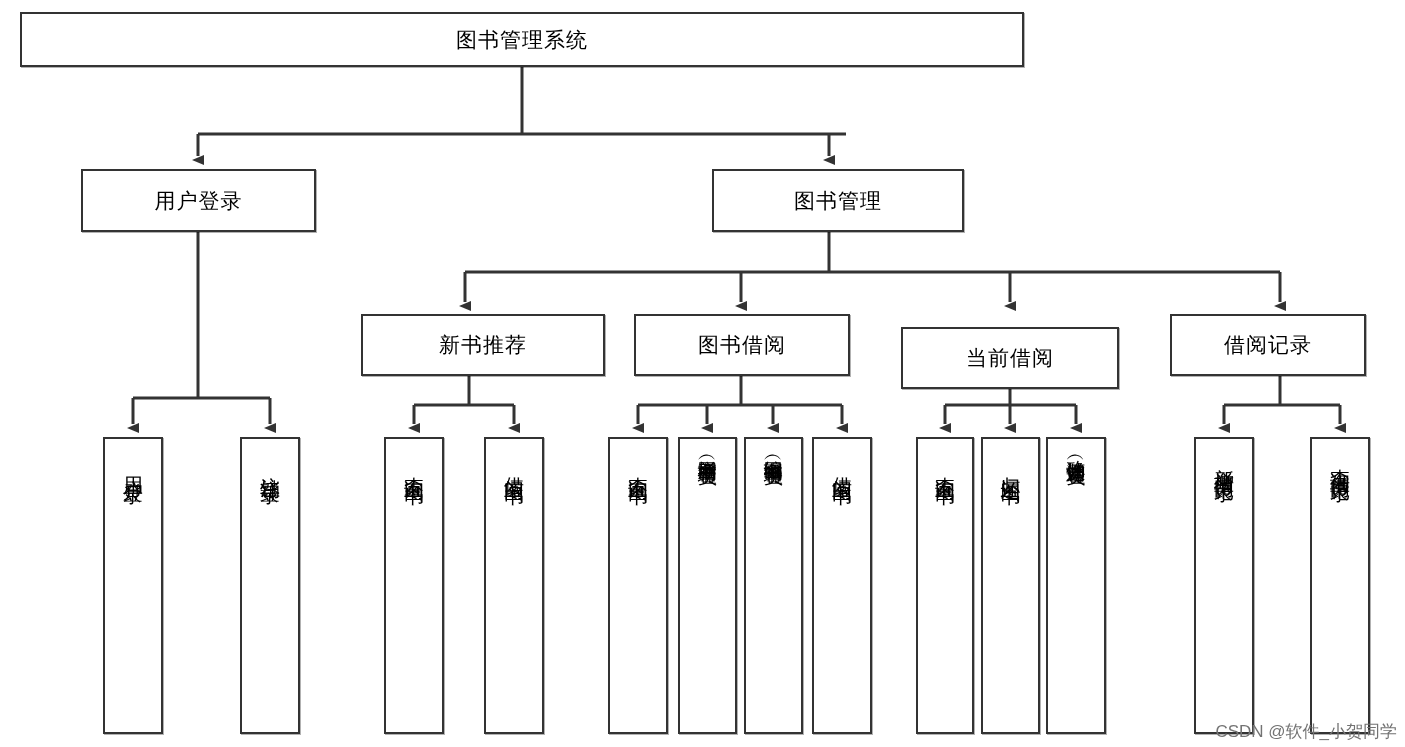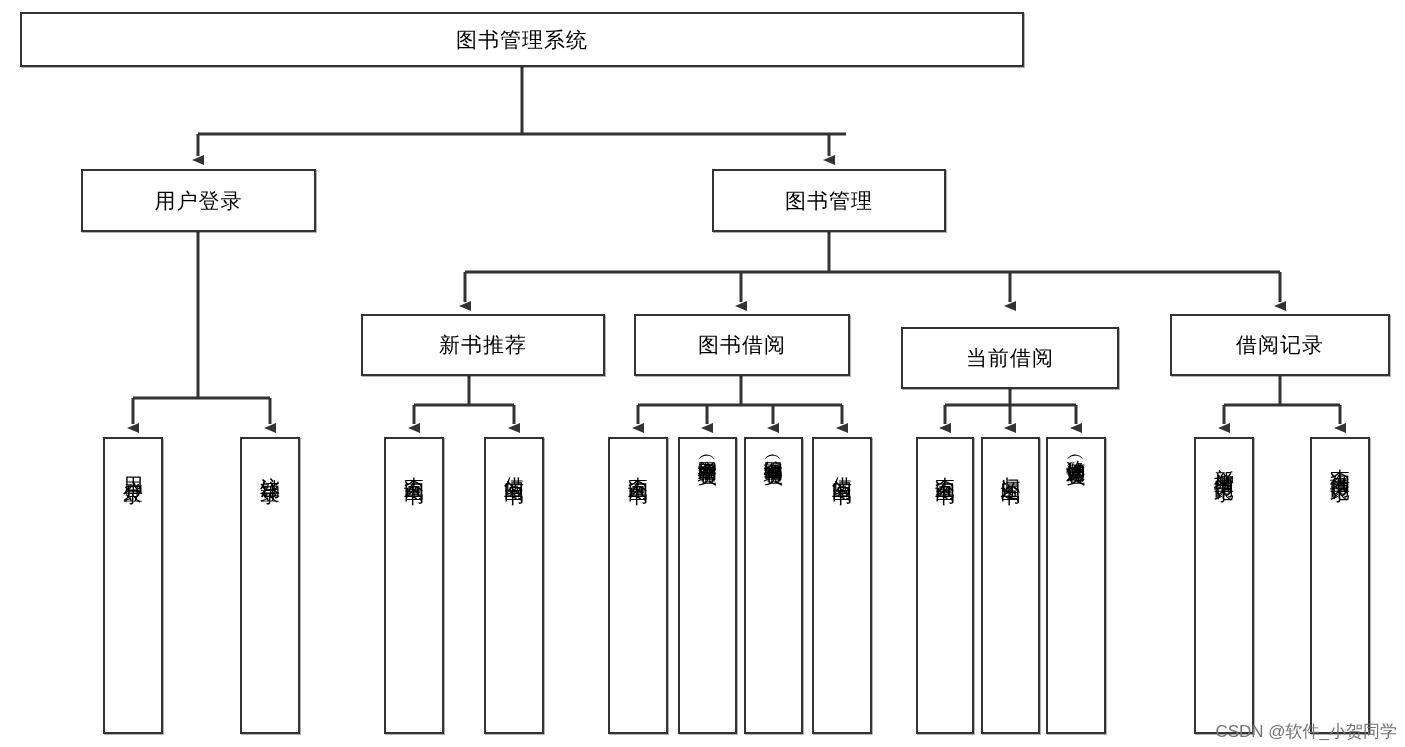--- a/index.html
+++ b/index.html
@@ -125,34 +125,34 @@
     </g>
   </svg>
 
   <div class="node horiz" style="left:20px; top:12px; width:1004px; height:55px;">
     <span>图书管理系统</span>
   </div>
 
   <div class="node horiz" style="left:81px; top:169px; width:235px; height:63px;">
     <span>用户登录</span>
   </div>
-  <div class="node horiz" style="left:712px; top:169px; width:234px; height:63px;">
+  <div class="node horiz" style="left:712px; top:169px; width:252px; height:63px;">
     <span>图书管理</span>
   </div>
 
   <div class="node horiz" style="left:361px; top:314px; width:244px; height:62px;">
     <span>新书推荐</span>
   </div>
   <div class="node horiz" style="left:634px; top:314px; width:216px; height:62px;">
     <span>图书借阅</span>
   </div>
   <div class="node horiz" style="left:901px; top:314px; width:218px; height:62px;margin-top:13px;">
     <span>当前借阅</span>
   </div>
-  <div class="node horiz" style="left:1170px; top:314px; width:220px; height:62px;">
+  <div class="node horiz" style="left:1170px; top:314px; width:196px; height:62px;">
     <span>借阅记录</span>
   </div>
 
   <div class="node vert" style="left:103px; top:437px; width:60px; height:297px;">
     <span class="vlabel">用户登录</span>
   </div>
   <div class="node vert" style="left:240px; top:437px; width:60px; height:297px;">
     <span class="vlabel">注销登录</span>
   </div>
 

